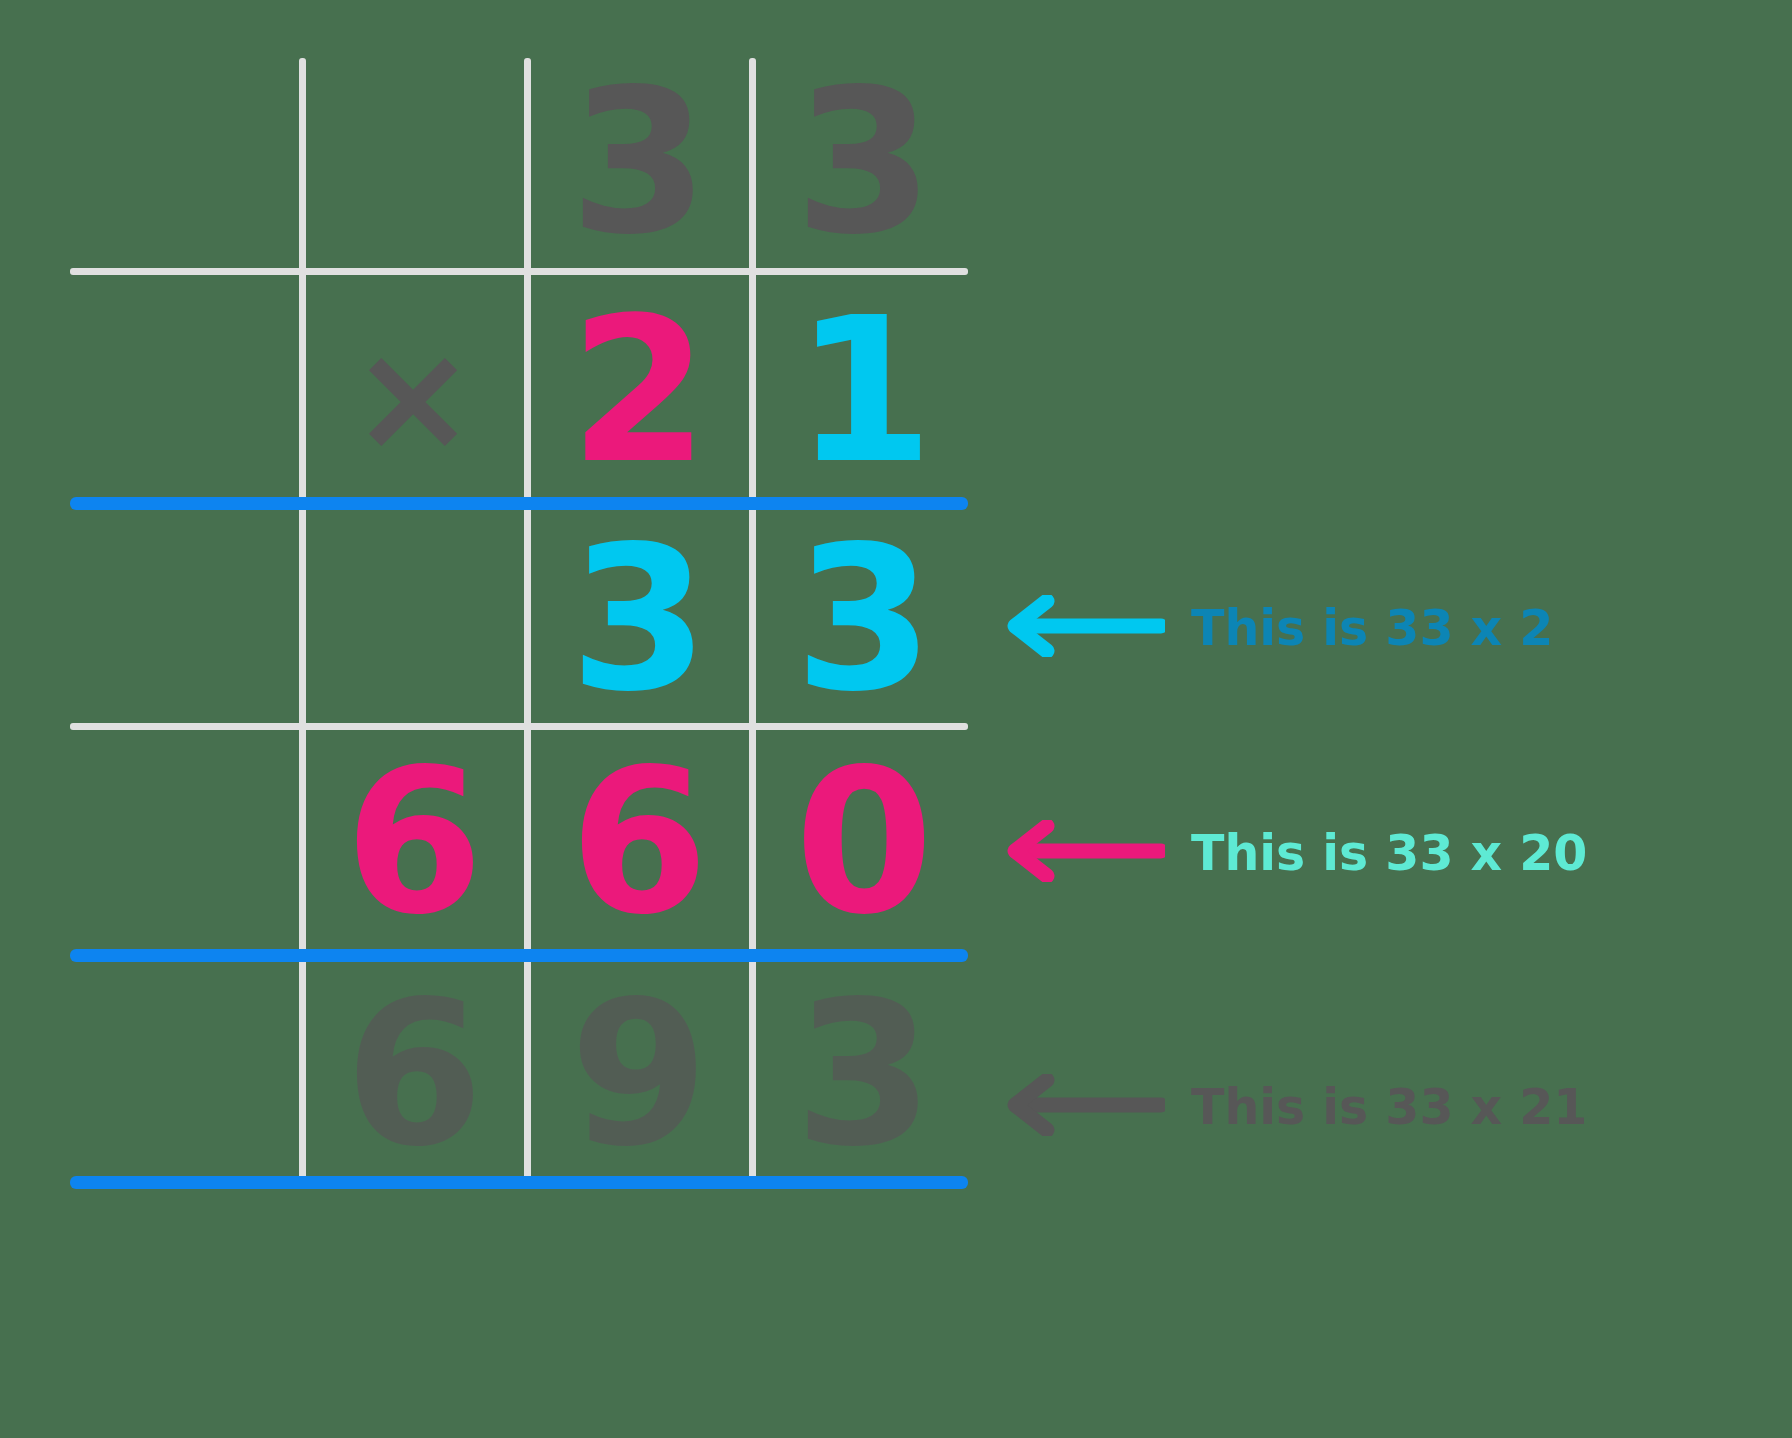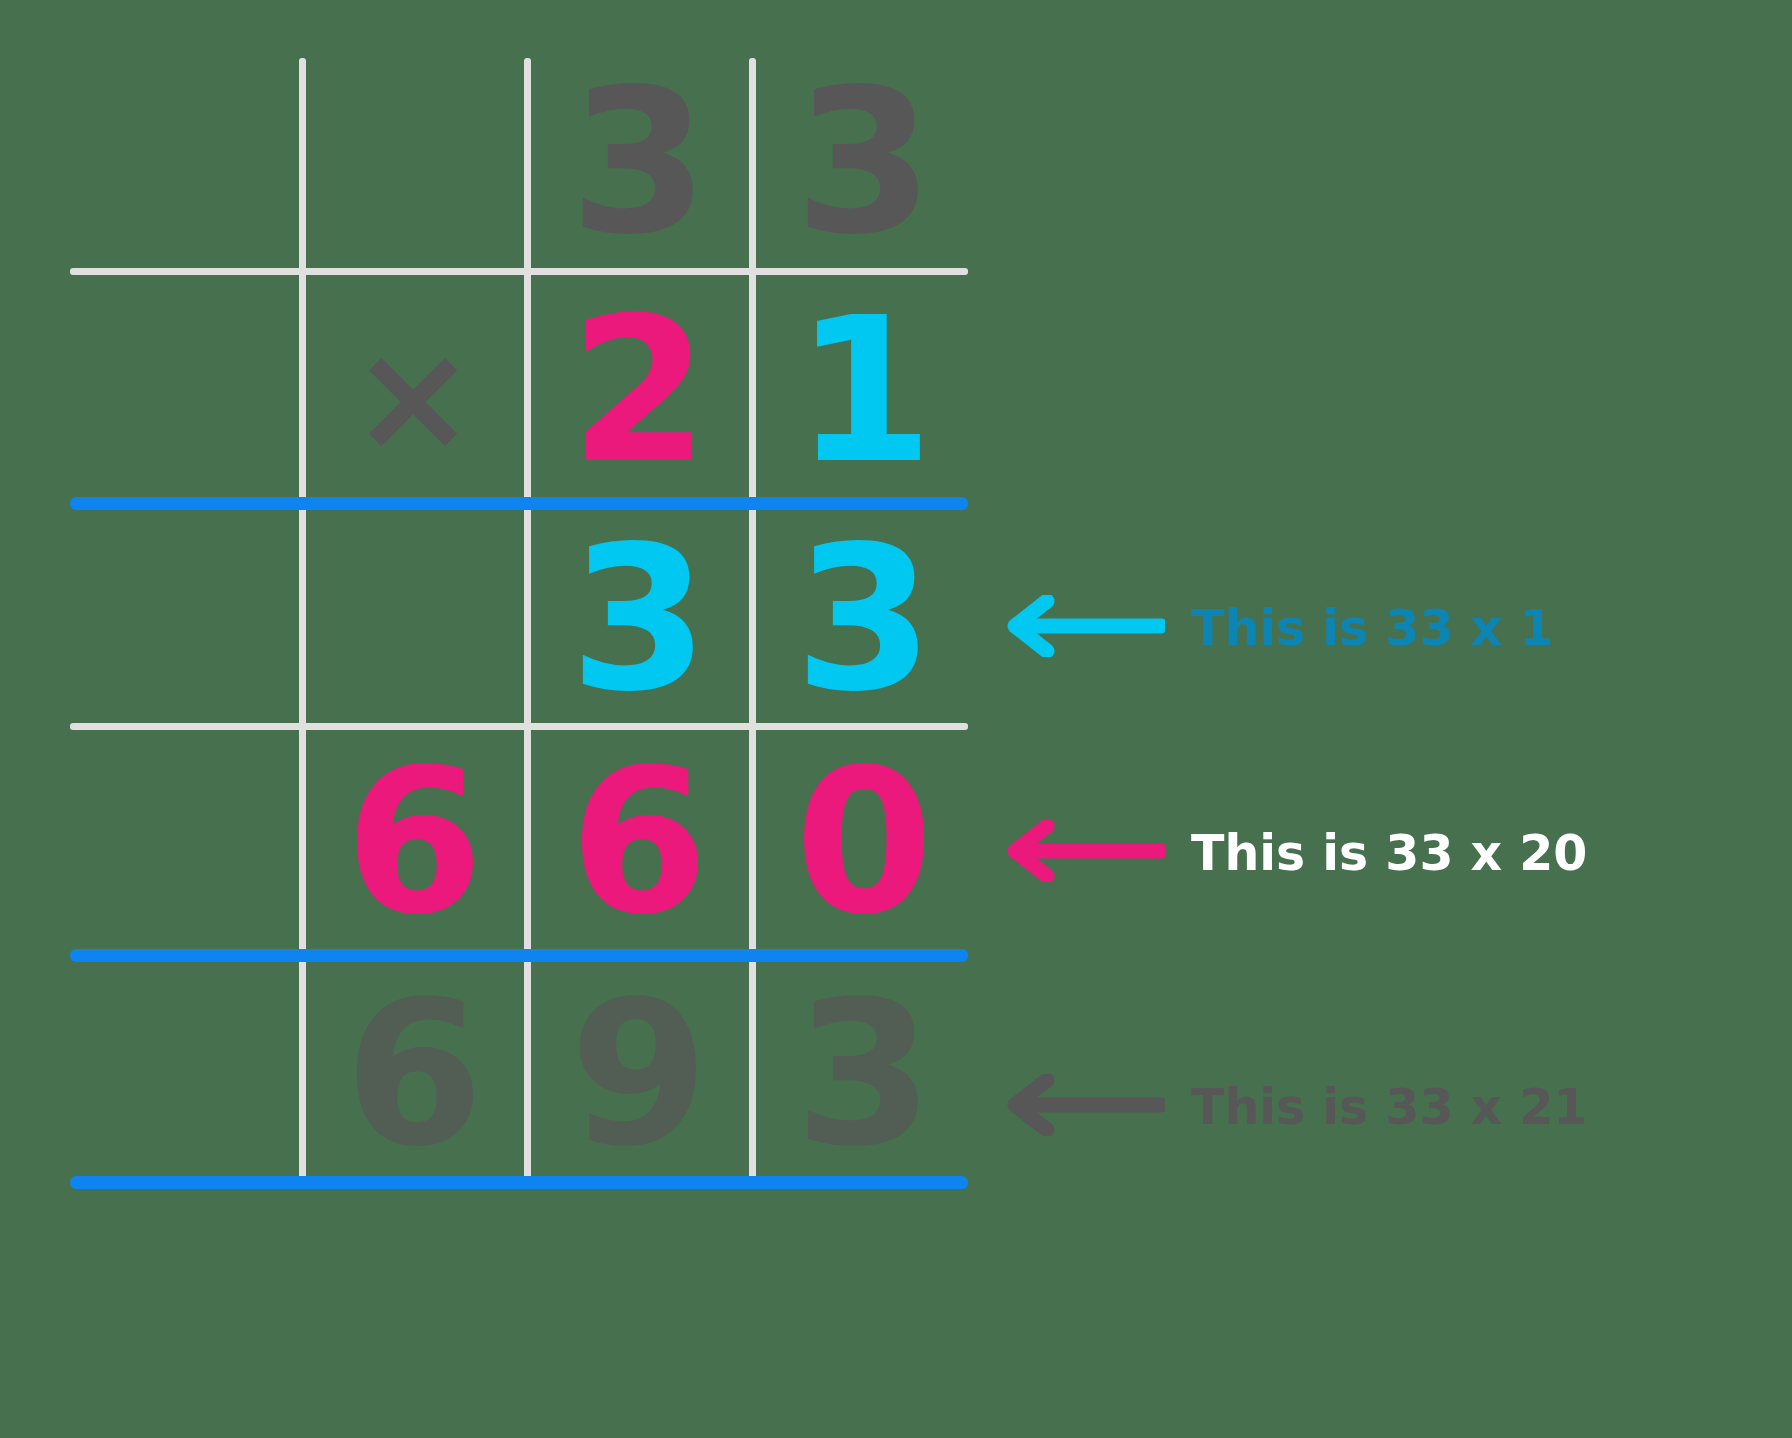--- a/index.html
+++ b/index.html
@@ -74,21 +74,21 @@
     display: block;
     flex: 0 0 auto;
   }
   .annot .atext {
     font-size: 49px;
     font-weight: 700;
     line-height: 1;
     letter-spacing: 0px;
   }
   .a-cyan  .atext { color: #0c85b5; }
-  .a-pink  .atext { color: #ffffff; }
+  .a-pink  .atext { color: #5eead4; }
   .a-gray  .atext { color: #575757; }
 </style>
 </head>
 <body>
 
 <div id="stage">
 
   <div class="vline" style="left:299px; top:58px;  height:1124px;"></div>
   <div class="vline" style="left:524px; top:58px;  height:1124px;"></div>
   <div class="vline" style="left:749px; top:58px;  height:1124px;"></div>
@@ -117,21 +117,21 @@
   <div class="digit d-faint" style="left:526px; top:974px;">9</div>
   <div class="digit d-faint" style="left:751px; top:974px;">3</div>
 
   <div class="annot a-cyan" style="left:995px; top:595px;">
     <span class="arrow">
       <svg width="170" height="62" viewBox="0 0 170 62" aria-hidden="true">
         <line x1="166" y1="31" x2="24" y2="31" stroke="#00c8f0" stroke-width="15" stroke-linecap="round"></line>
         <polyline points="52,6 20,31 52,56" fill="none" stroke="#00c8f0" stroke-width="15" stroke-linecap="round" stroke-linejoin="round"></polyline>
       </svg>
     </span>
-    <span class="atext">This is 33 x 1</span>
+    <span class="atext">This is 33 x 2</span>
   </div>
 
   <div class="annot a-pink" style="left:995px; top:820px;">
     <span class="arrow">
       <svg width="170" height="62" viewBox="0 0 170 62" aria-hidden="true">
         <line x1="166" y1="31" x2="24" y2="31" stroke="#eb197b" stroke-width="15" stroke-linecap="round"></line>
         <polyline points="52,6 20,31 52,56" fill="none" stroke="#eb197b" stroke-width="15" stroke-linecap="round" stroke-linejoin="round"></polyline>
       </svg>
     </span>
     <span class="atext">This is 33 x 20</span>

